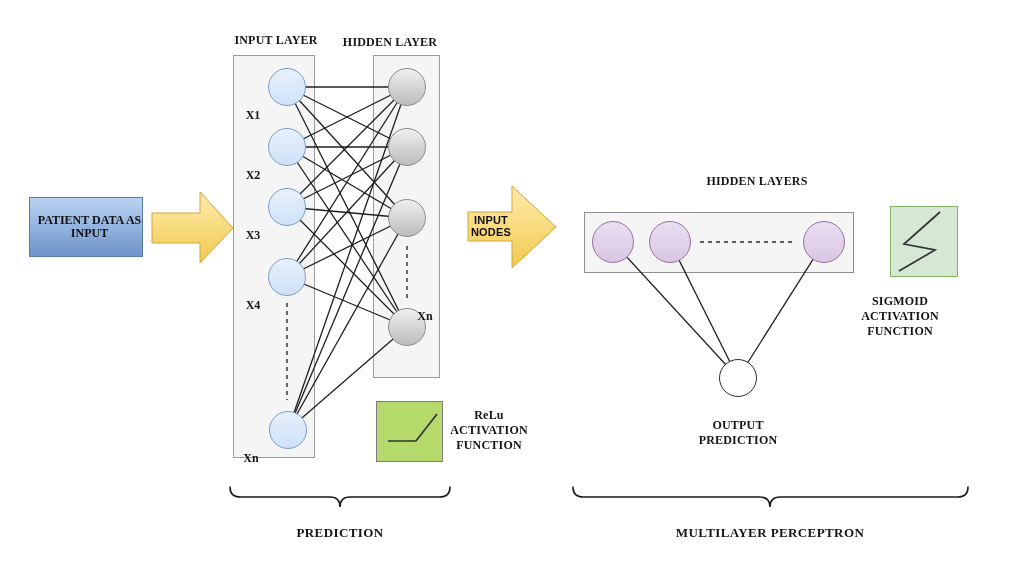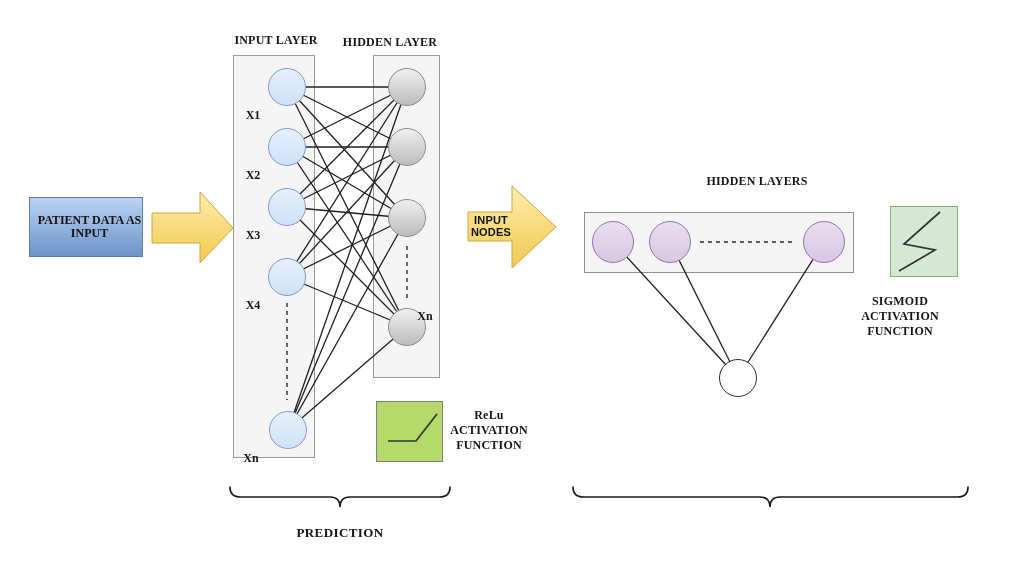--- a/index.html
+++ b/index.html
@@ -136,19 +136,22 @@
   <div class="lbl nodelbl" style="left:425px;top:288px;">Xn</div>
 
   <div class="lbl arrowlbl" style="left:491px;top:226px;">INPUT
 NODES</div>
 
   <div class="lbl t12" style="left:489px;top:430px;">ReLu
 ACTIVATION
 FUNCTION</div>
 
   <div class="lbl t12" style="left:717px;top:181px;margin-left:40px;">HIDDEN LAYERS</div>
+  <div class="lbl t12" style="left:738px;top:433px;">OUTPUT
+PREDICTION</div>
   <div class="lbl t12" style="left:900px;top:316px;">SIGMOID
 ACTIVATION
 FUNCTION</div>
 
   <div class="lbl t13" style="left:340px;top:533px;">PREDICTION</div>
+  <div class="lbl t13" style="left:770px;top:533px;">MULTILAYER PERCEPTRON</div>
 
 </div>
 
 </body></html>

